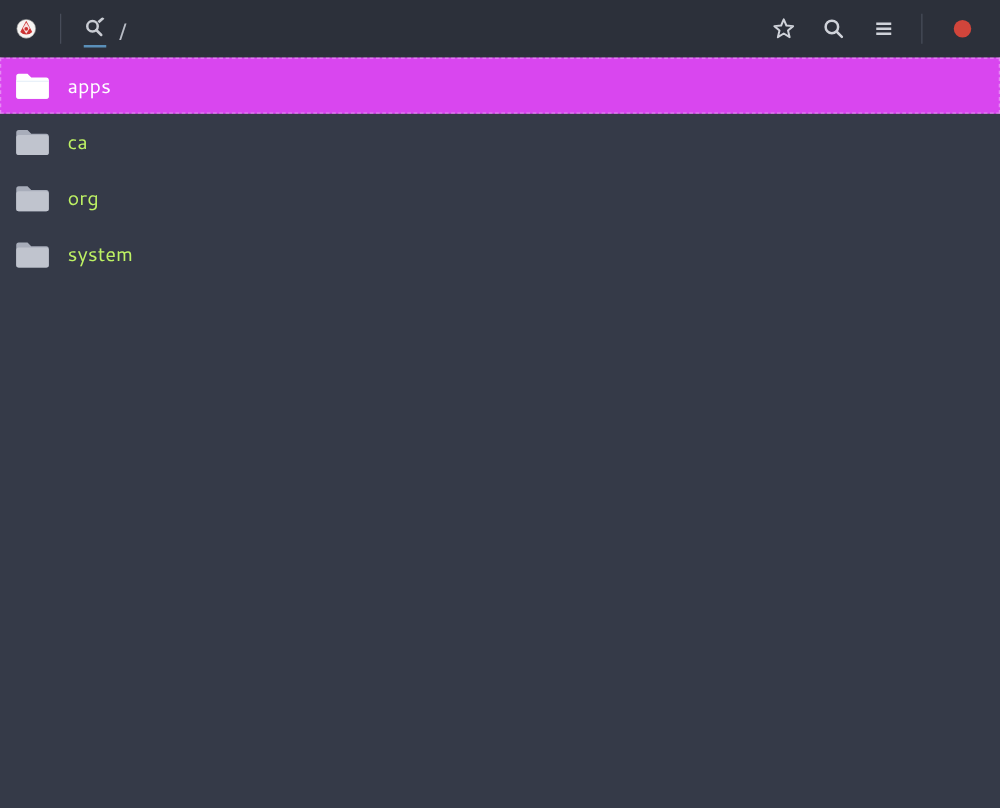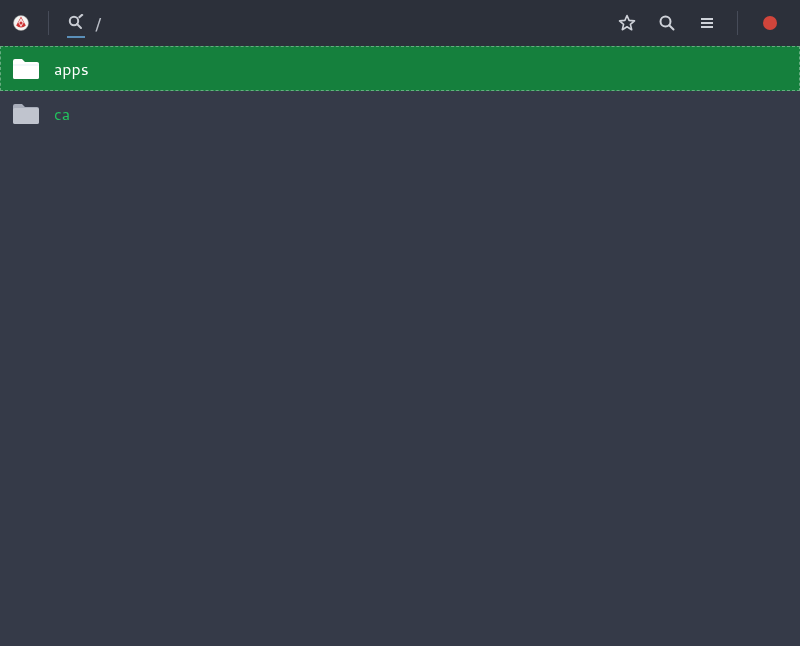--- a/index.html
+++ b/index.html
@@ -79,24 +79,24 @@
       width: 100%;
       height: calc(100% - 46px);
     }
     .folder-row {
       height: 45px;
       display: flex;
       align-items: center;
       padding: 0 12px;
       gap: 14px;
       cursor: pointer;
-      color: #22c55e;
+      color: #bef264;
     }
     .folder-row.selected {
-      background: #15803d;
+      background: #d946ef;
       color: #ffffff;
       outline: 1px dashed rgba(255,255,255,0.35);
       outline-offset: -1px;
     }
     .folder-icon {
       width: 28px;
       height: 24px;
       flex-shrink: 0;
     }
     .folder-label {
@@ -171,13 +171,31 @@
   </div>
   <div class="folder-row">
     <span class="folder-icon">
       <svg width="28" height="24" viewBox="0 0 28 24">
         <path d="M1 4 Q1 2 3 2 L10 2 L13 5 L25 5 Q27 5 27 7 L27 20 Q27 22 25 22 L3 22 Q1 22 1 20 Z" fill="#a8adba"></path>
         <path d="M1 8 Q1 6 3 6 L25 6 Q27 6 27 8 L27 20 Q27 22 25 22 L3 22 Q1 22 1 20 Z" fill="#c0c4ce"></path>
       </svg>
     </span>
     <span class="folder-label">ca</span>
   </div>
+  <div class="folder-row">
+    <span class="folder-icon">
+      <svg width="28" height="24" viewBox="0 0 28 24">
+        <path d="M1 4 Q1 2 3 2 L10 2 L13 5 L25 5 Q27 5 27 7 L27 20 Q27 22 25 22 L3 22 Q1 22 1 20 Z" fill="#a8adba"></path>
+        <path d="M1 8 Q1 6 3 6 L25 6 Q27 6 27 8 L27 20 Q27 22 25 22 L3 22 Q1 22 1 20 Z" fill="#c0c4ce"></path>
+      </svg>
+    </span>
+    <span class="folder-label">org</span>
+  </div>
+  <div class="folder-row">
+    <span class="folder-icon">
+      <svg width="28" height="24" viewBox="0 0 28 24">
+        <path d="M1 4 Q1 2 3 2 L10 2 L13 5 L25 5 Q27 5 27 7 L27 20 Q27 22 25 22 L3 22 Q1 22 1 20 Z" fill="#a8adba"></path>
+        <path d="M1 8 Q1 6 3 6 L25 6 Q27 6 27 8 L27 20 Q27 22 25 22 L3 22 Q1 22 1 20 Z" fill="#c0c4ce"></path>
+      </svg>
+    </span>
+    <span class="folder-label">system</span>
+  </div>
 </div>
 
 </body></html>

